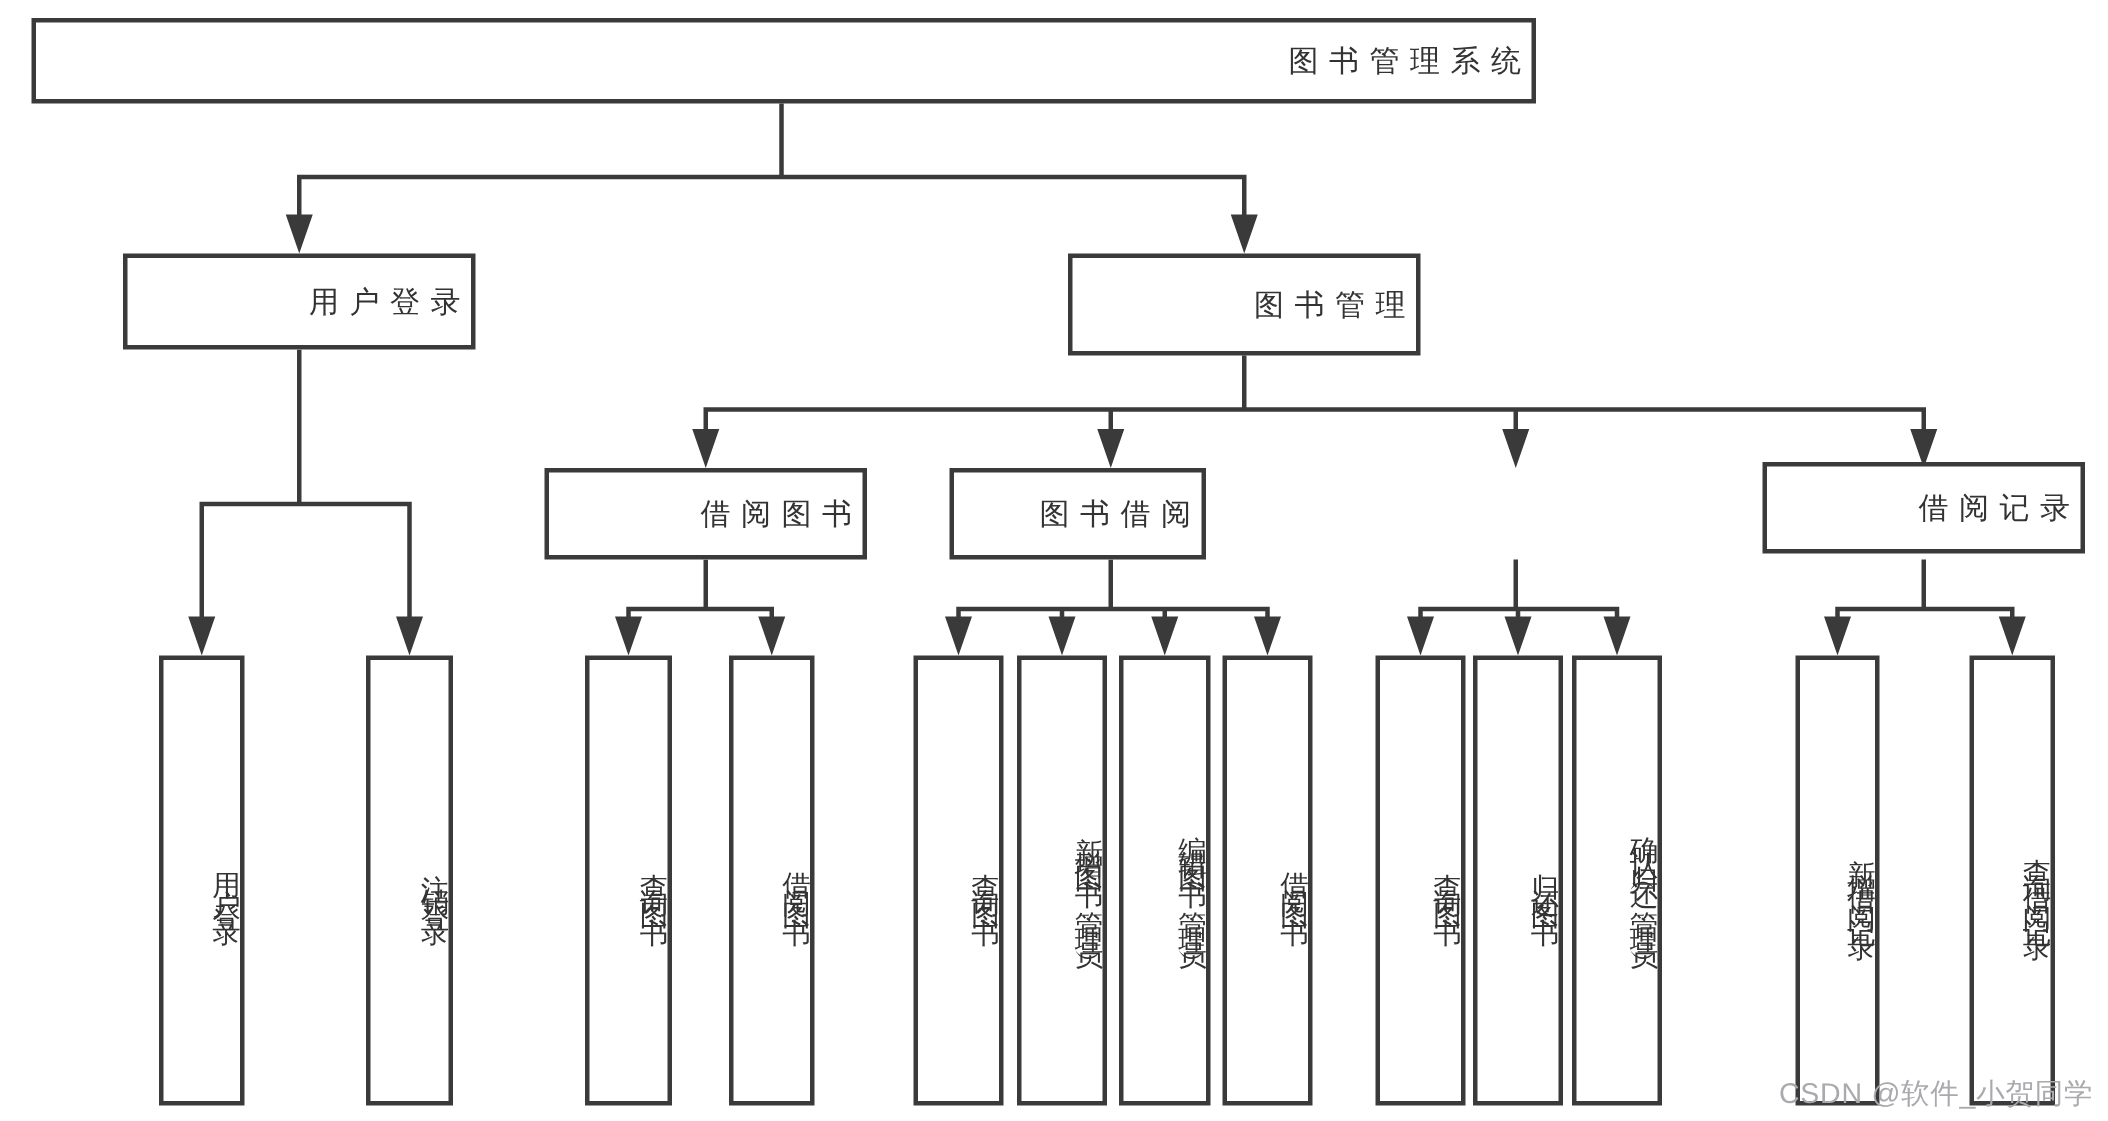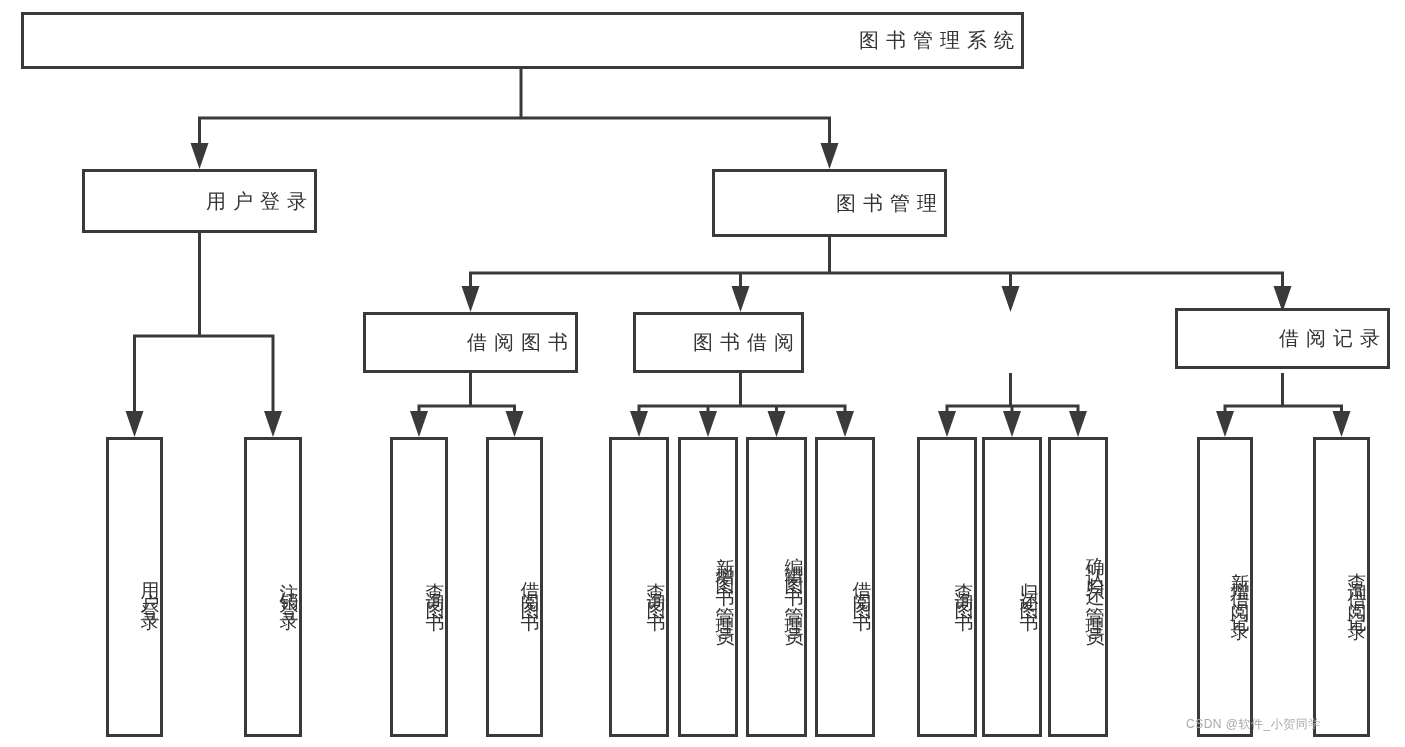--- a/index.html
+++ b/index.html
@@ -19,21 +19,21 @@
     font-size:20px; letter-spacing:7px; text-indent:7px;
     white-space:nowrap; color:#333333;
   }
   .node.leaf .label {
     writing-mode:vertical-rl; text-orientation:mixed;
     font-size:19px; letter-spacing:10px; text-indent:0;
     white-space:normal; line-height:1.0;
   }
   .watermark {
     position:absolute; left:1186px; top:716px; z-index:5;
-    font-size:12px; letter-spacing:0.5px; color:#a9a9ae;
+    font-size:19px; letter-spacing:0.5px; color:#a9a9ae;
     white-space:nowrap;
   }
 </style>
 </head>
 <body>
 
 <div class="canvas">
 
   <svg width="1405" height="747" viewBox="0 0 1405 747">
     <path fill="none" stroke="#3a3a3a" stroke-width="3" d="M521 68 V118

